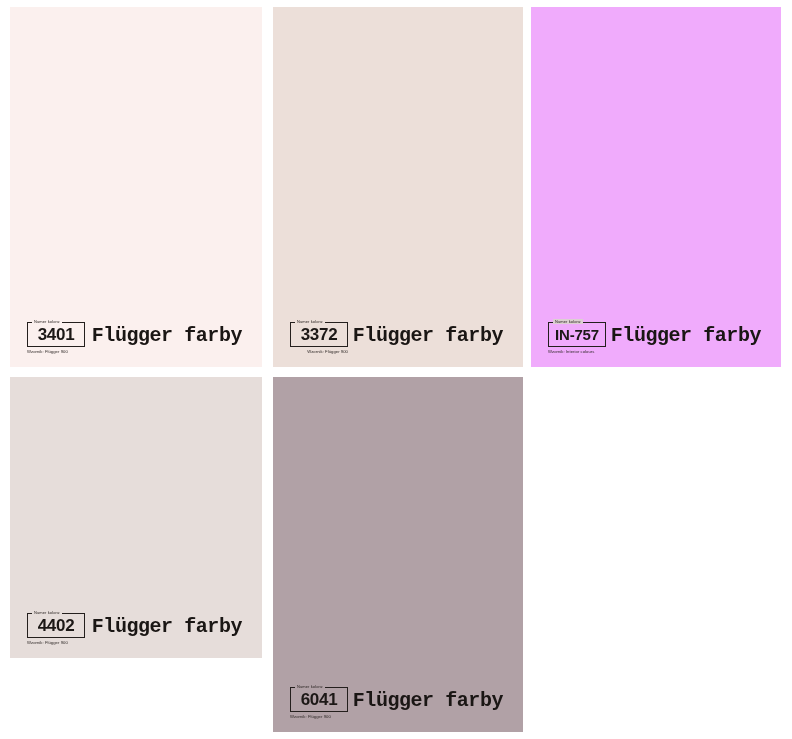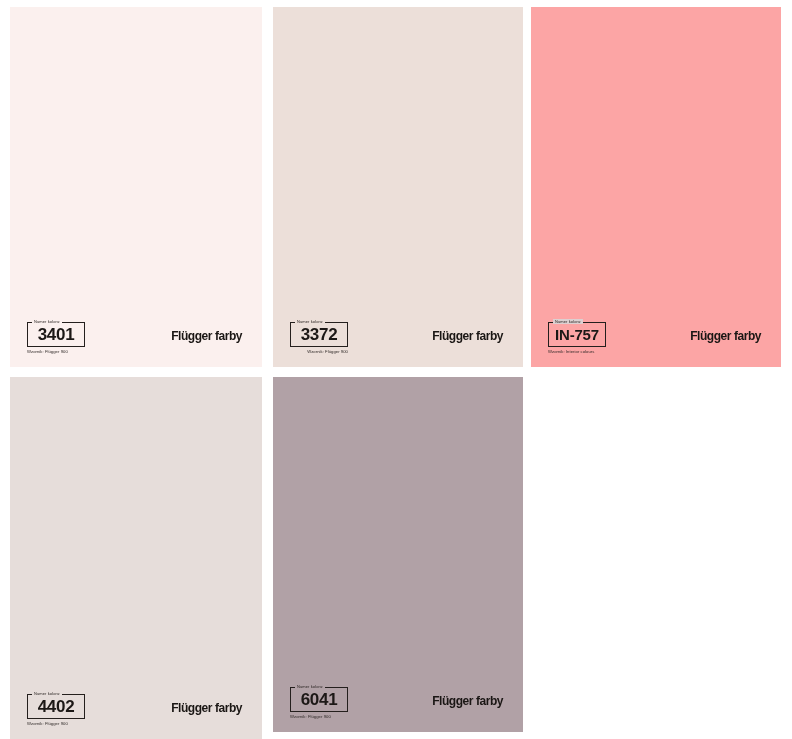--- a/index.html
+++ b/index.html
@@ -25,21 +25,21 @@
     position: absolute;
     box-sizing: border-box;
     overflow: hidden;
   }
 
   
   .card-0 { left: 10px;  top: 7px;   width: 252px; height: 360px; }
   .card-1 { left: 273px; top: 7px;   width: 250px; height: 360px; text-align: right; }
   .card-2 { left: 531px; top: 7px;   width: 250px; height: 360px; }
   
-  .card-3 { left: 10px;  top: 377px; width: 252px; height: 362px; }
+  .card-3 { left: 10px;  top: 377px; width: 252px; height: 281px; }
   .card-4 { left: 273px; top: 377px; width: 250px; height: 355px; }
 
   .card-footer {
     position: absolute;
     left: 0;
     right: 0;
     bottom: 0;
     height: 58px;
   }
 
@@ -93,23 +93,23 @@
     color: #2e2826;
     white-space: nowrap;
     letter-spacing: 0.05px;
     margin-top: 1px;
   }
 
   .brand-logo {
     position: absolute;
     right: 20px;
     bottom: 22px;
-    font-family: Liberation Sans, sans-serif;
+    font-family: Liberation Mono, monospace;
     font-weight: bold;
-    font-size: 12px;
+    font-size: 20px;
     line-height: 18px;
     letter-spacing: -0.45px;
     color: #1a1614;
     white-space: nowrap;
     padding-left: 24px;
   }
 </style>
 </head>
 <body>
 
@@ -134,21 +134,21 @@
         <div class="code-box">
           <span class="code-box-label" style="background: rgb(236, 223, 217);">Numer koloru:</span>
           <span class="code-number">3372</span>
         </div>
         <div class="code-footnote">Wzornik: Flügger 900</div>
       </div>
       <div class="brand-logo">Flügger farby</div>
     </div>
   </div>
 
-  <div class="swatch-card card-2" style="background: #fca5a5;">
+  <div class="swatch-card card-2" style="background: #f0abfc;">
     <div class="card-footer">
       <div class="code-block">
         <div class="code-box">
           <span class="code-box-label" style="background: rgb(220, 208, 209);">Numer koloru:</span>
           <span class="code-number alpha">IN-757</span>
         </div>
         <div class="code-footnote">Wzornik: Interior colours</div>
       </div>
       <div class="brand-logo">Flügger farby</div>
     </div>

